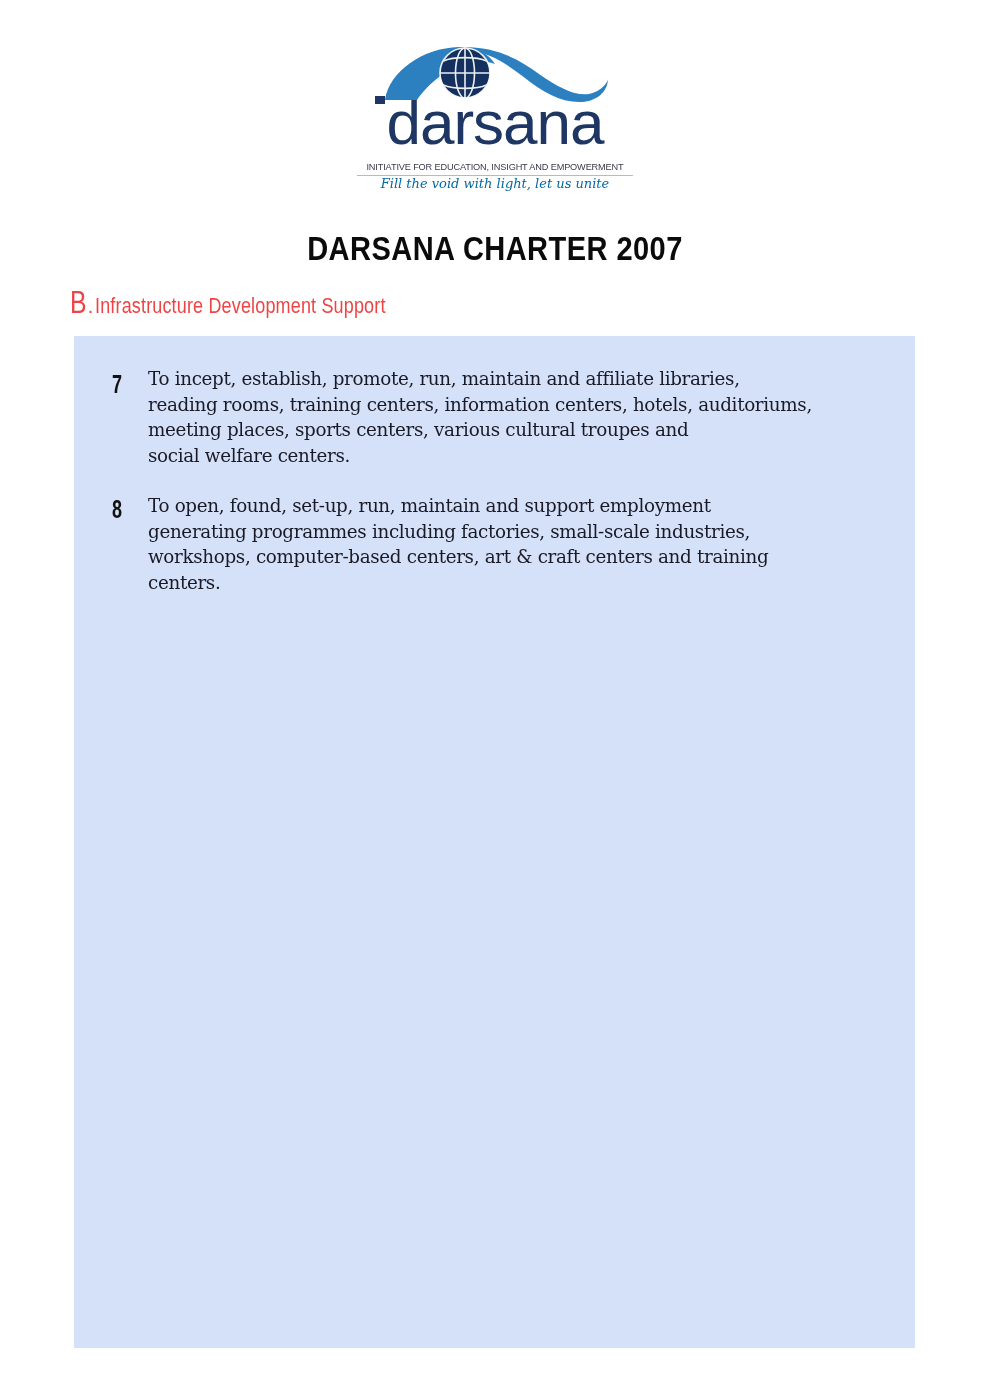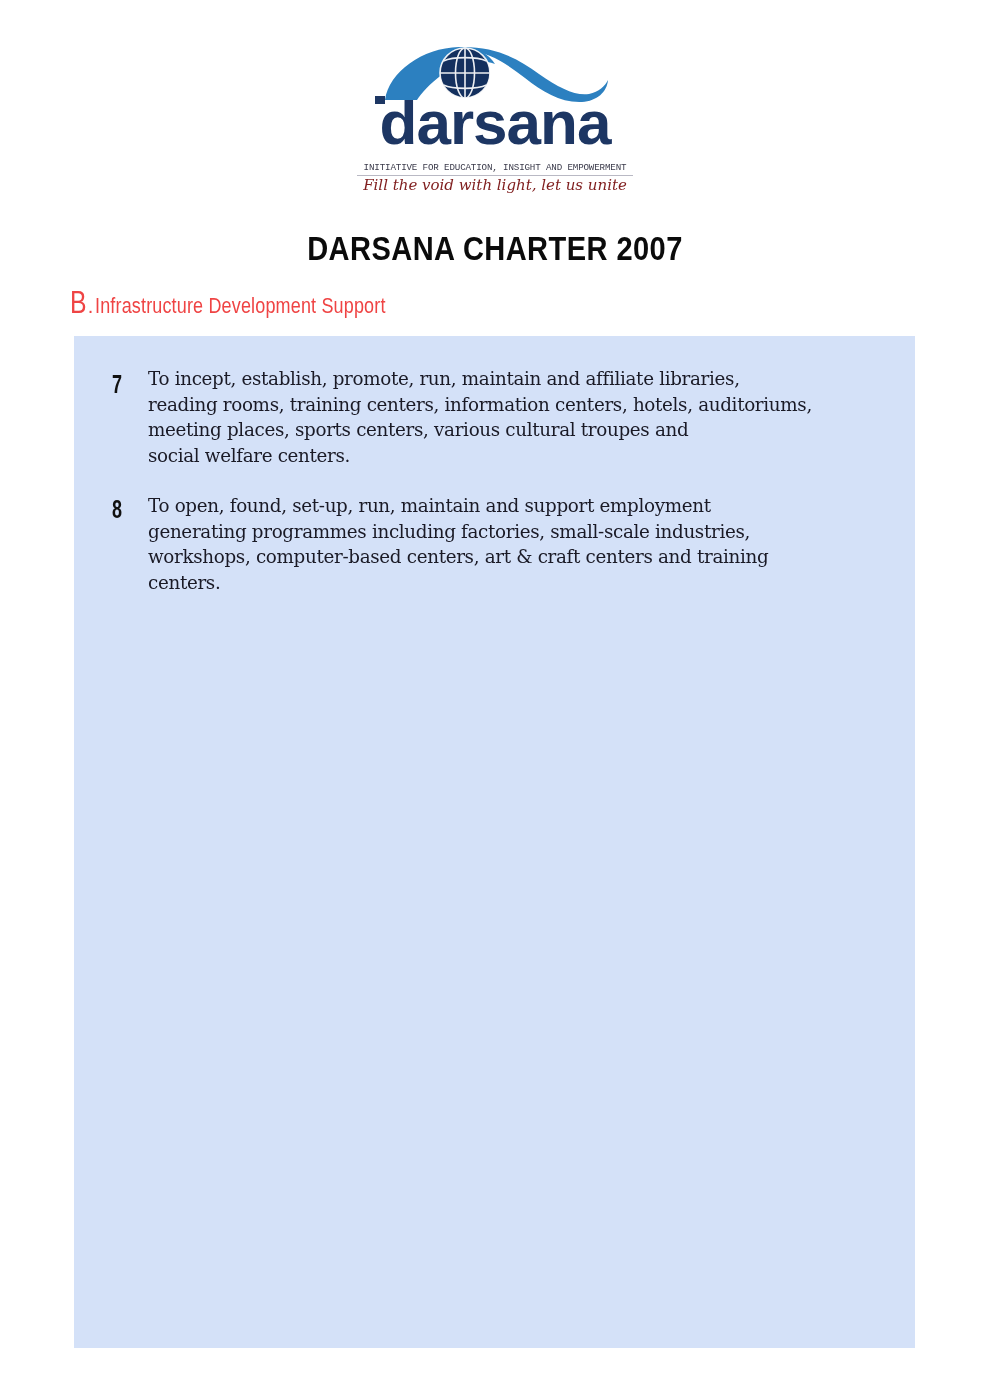--- a/index.html
+++ b/index.html
@@ -40,29 +40,29 @@
     position: absolute;
     left: 0;
     top: 50px;
     width: 280px;
     text-align: center;
     font-family: "Liberation Sans", sans-serif;
     font-size: 62px;
     line-height: 62px;
     letter-spacing: -1px;
     color: #1d3663;
-    font-weight: 700;
+    font-weight: 400;
   }
   #logo-subline {
     position: absolute;
     left: 0;
     top: 120px;
     width: 280px;
     text-align: center;
-    font-family: Liberation Mono, monospace;
+    font-family: Liberation Sans, sans-serif;
     font-size: 9.2px;
     letter-spacing: -0.15px;
     color: #3a3a4a;
     white-space: nowrap;
   }
   #logo-rule {
     position: absolute;
     left: 2px;
     top: 133px;
     width: 276px;
@@ -70,22 +70,22 @@
     background: #b9b9c4;
   }
   #logo-tagline {
     position: absolute;
     left: 0;
     top: 134px;
     width: 280px;
     text-align: center;
     font-family: "DejaVu Serif", serif;
     font-style: italic;
-    font-size: 15px;
-    color: #7f1d1d;
+    font-size: 13px;
+    color: #0369a1;
     white-space: nowrap;
   }
 
   
   #doc-title {
     position: absolute;
     left: 0;
     top: 230px;
     width: 990px;
     text-align: center;

